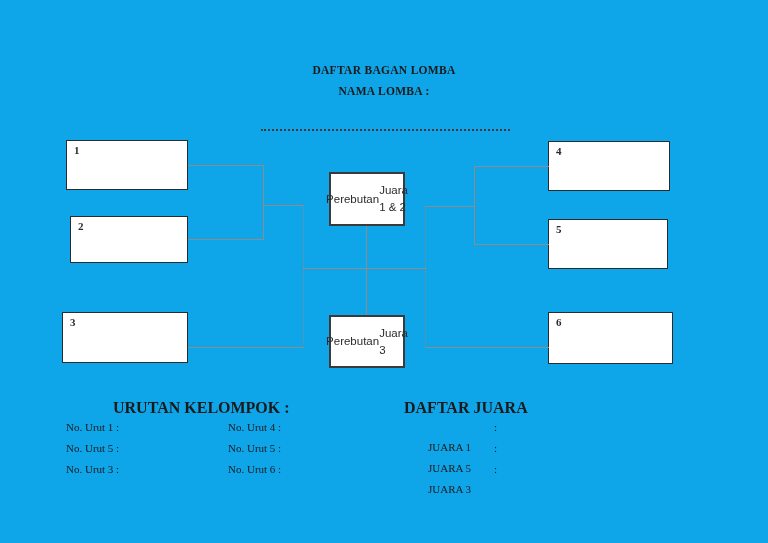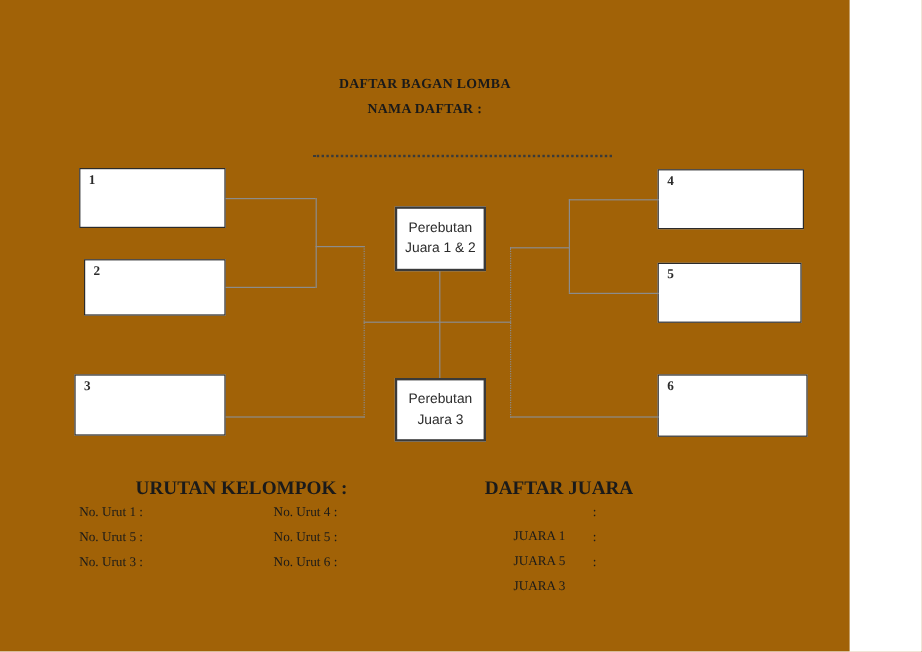--- a/index.html
+++ b/index.html
@@ -2,23 +2,23 @@
 <html><head>
 <meta charset="utf-8">
 <style>
   html, body {
     margin: 0;
     padding: 0;
     background: #ffffff;
   }
   #page {
     position: relative;
-    width: 708px;
+    width: 768px;
     height: 543px;
-    background: #a16207;
+    background: #0ea5e9;
     overflow: hidden;
     font-family: "Liberation Serif", serif;
     color: #000000;
   }
 
   
   .title {
     position: absolute;
     text-align: center;
     font-family: "Liberation Serif", serif;
@@ -66,21 +66,21 @@
   #box-5 { left: 548px; top: 219px; width: 120px; height: 50px; }
   #box-6 { left: 548px; top: 312px; width: 125px; height: 52px; }
 
   
   .final-box {
     position: absolute;
     box-sizing: border-box;
     background: #ffffff;
     border: 2.2px solid #3a3a3a;
     display: flex;
-    flex-direction: column;
+    flex-direction: row;
     align-items: center;
     justify-content: center;
     font-family: "Liberation Sans", sans-serif;
     font-size: 11.5px;
     color: #2b2b2b;
     line-height: 1.45;
   }
   #final-box-1 { left: 329px; top: 172px; width: 76px; height: 54px; }
   #final-box-3 { left: 329px; top: 315px; width: 76px; height: 53px; }
 
@@ -149,21 +149,21 @@
   .row-0 { top: 421px; text-align: right; }
   .row-1 { top: 442px; }
   .row-2 { top: 463px; }
 </style>
 </head>
 <body>
 
 <div id="page">
 
   <div class="title" id="title-main">DAFTAR BAGAN LOMBA</div>
-  <div class="title" id="title-sub">NAMA DAFTAR :</div>
+  <div class="title" id="title-sub">NAMA LOMBA :</div>
 
   <div id="dotted-rule"></div>
 
   <div class="slot-box" id="box-1">
     <span class="slot-num">1</span>
   </div>
   <div class="slot-box" id="box-2">
     <span class="slot-num">2</span>
   </div>
   <div class="slot-box" id="box-3">

